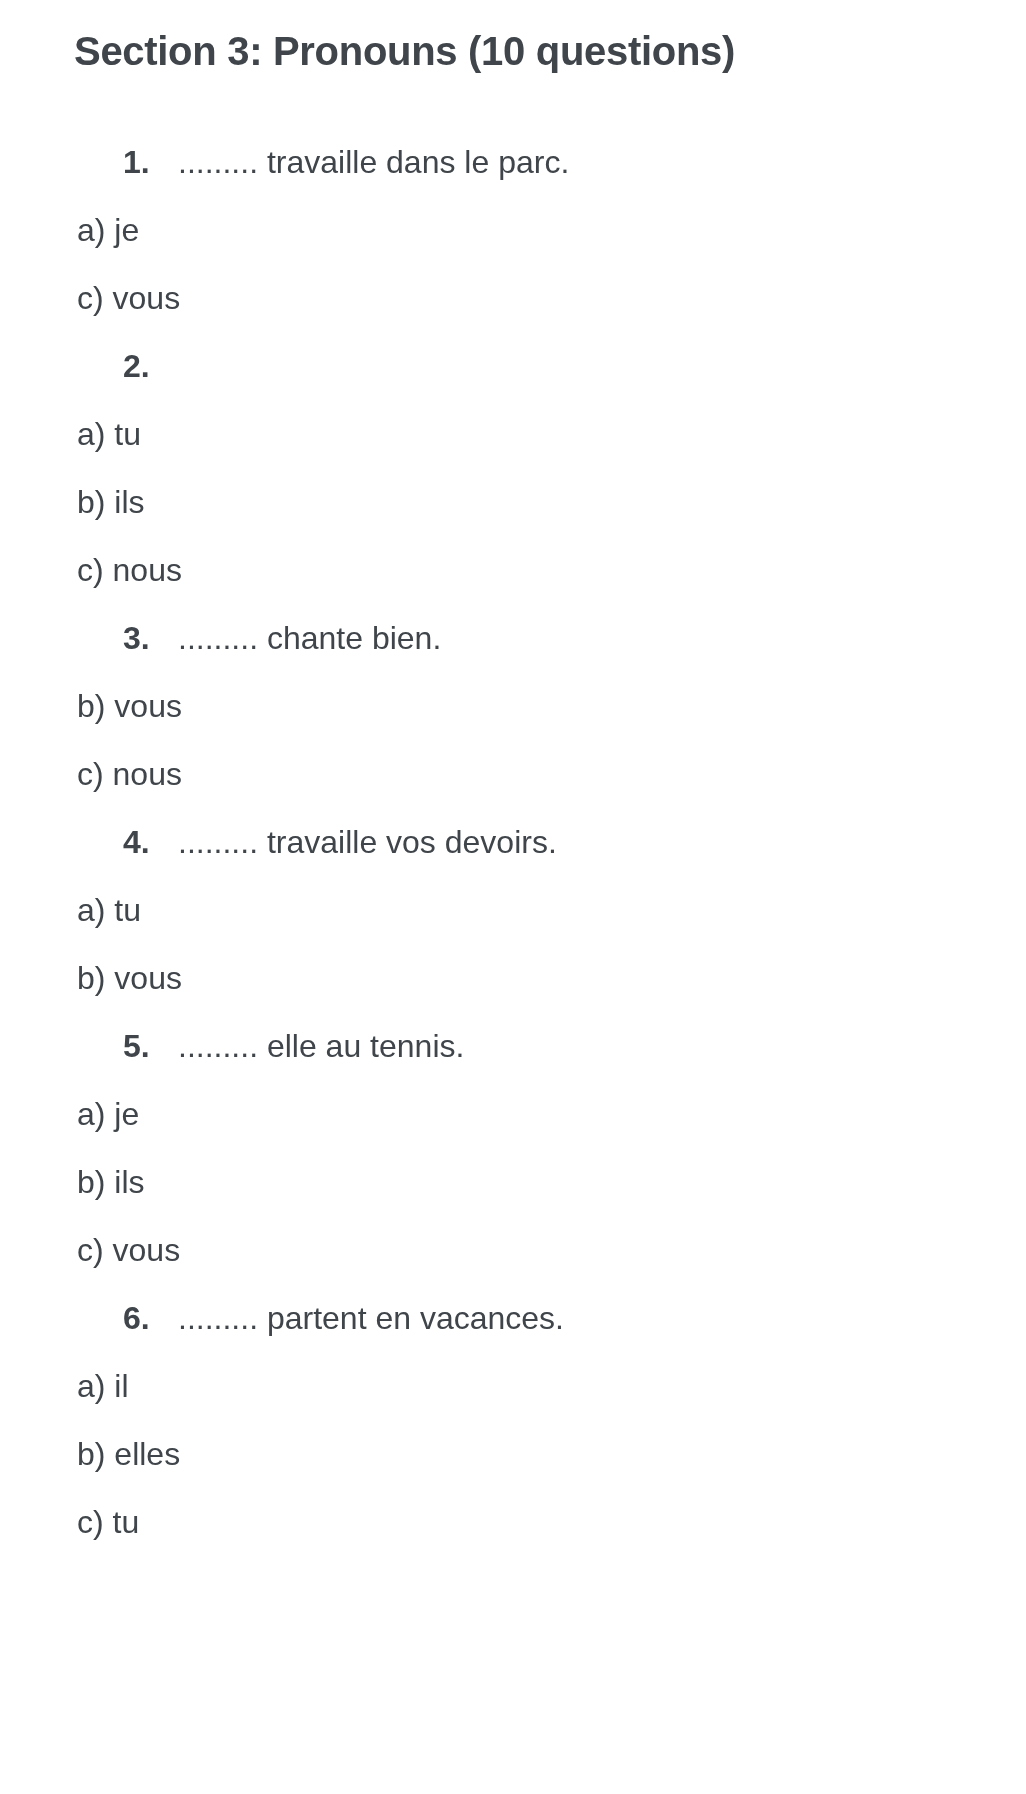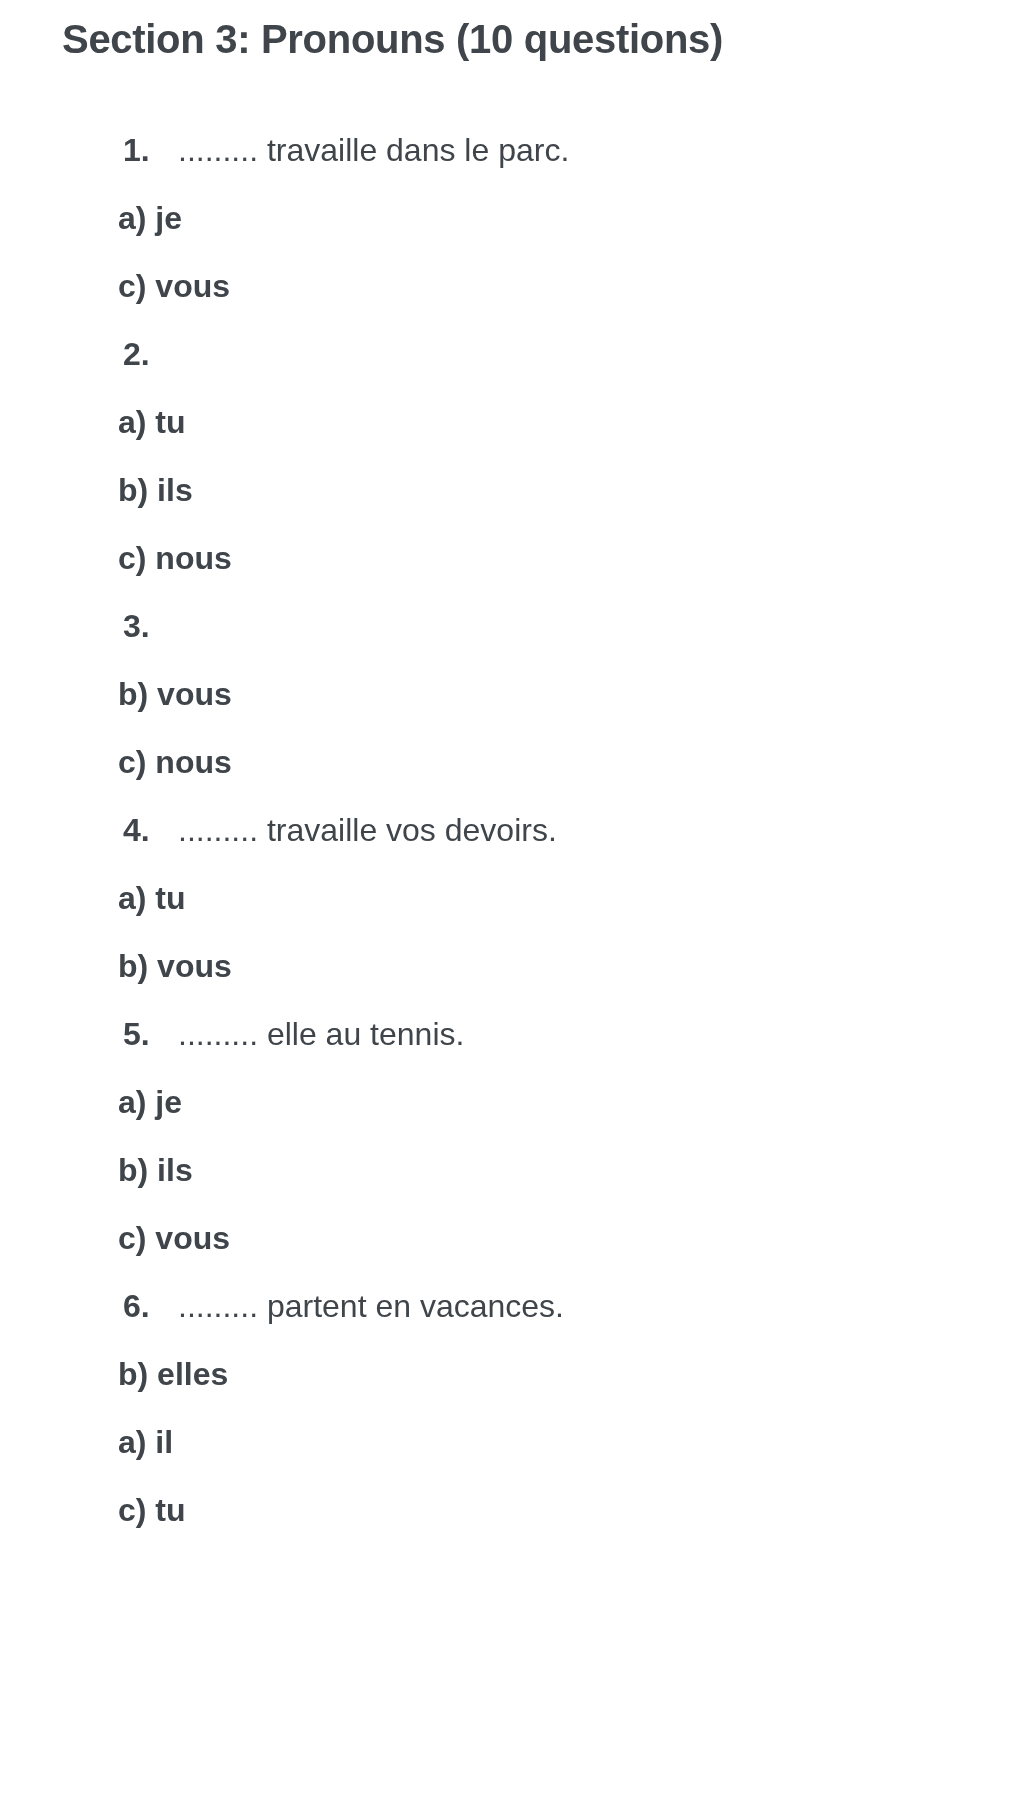--- a/index.html
+++ b/index.html
@@ -14,21 +14,21 @@
     font-family: "Liberation Sans", "DejaVu Sans", sans-serif;
     color: #3f454a;
     overflow: hidden;
   }
   .page {
     width: 1026px;
     height: 1794px;
     background: #ffffff;
   }
   .section-heading {
-    margin: 0;
+    margin: 12px;
     padding: 16px 0 0 62px;
     font-size: 40px;
     line-height: 46px;
     font-weight: 700;
     letter-spacing: -0.3px;
     color: #3f454a;
   }
   .question-list {
     margin-top: 54px;
   }
@@ -43,22 +43,22 @@
     margin-left: 123px;
     width: 55px;
     flex: 0 0 55px;
     font-weight: 700;
   }
   .q-row .question-text {
     font-weight: 400;
     text-align: right;
   }
   .opt-row {
-    padding-left: 118px;
-    font-weight: 700;
+    padding-left: 77px;
+    font-weight: 400;
     text-align: center;
   }
 </style>
 </head>
 <body>
 
 <div class="page">
 
   <h1 class="section-heading">Section 3: Pronouns (10 questions)</h1>
 
@@ -78,20 +78,21 @@
         <span class="question-number">2.</span>
       </div>
       <div class="row opt-row">a) tu</div>
       <div class="row opt-row">b) ils</div>
       <div class="row opt-row">c) nous</div>
     </div>
 
     <div>
       <div class="row q-row">
         <span class="question-number">3.</span>
+        <span class="question-text">......... chante bien.</span>
       </div>
       <div class="row opt-row">b) vous</div>
       <div class="row opt-row">c) nous</div>
     </div>
 
     <div>
       <div class="row q-row">
         <span class="question-number">4.</span>
         <span class="question-text">......... travaille vos devoirs.</span>
       </div>
@@ -107,19 +108,19 @@
       <div class="row opt-row">a) je</div>
       <div class="row opt-row">b) ils</div>
       <div class="row opt-row">c) vous</div>
     </div>
 
     <div>
       <div class="row q-row">
         <span class="question-number">6.</span>
         <span class="question-text">......... partent en vacances.</span>
       </div>
+      <div class="row opt-row">a) il</div>
       <div class="row opt-row">b) elles</div>
-      <div class="row opt-row">a) il</div>
       <div class="row opt-row">c) tu</div>
     </div>
 
   </div>
 </div>
 
 </body></html>

